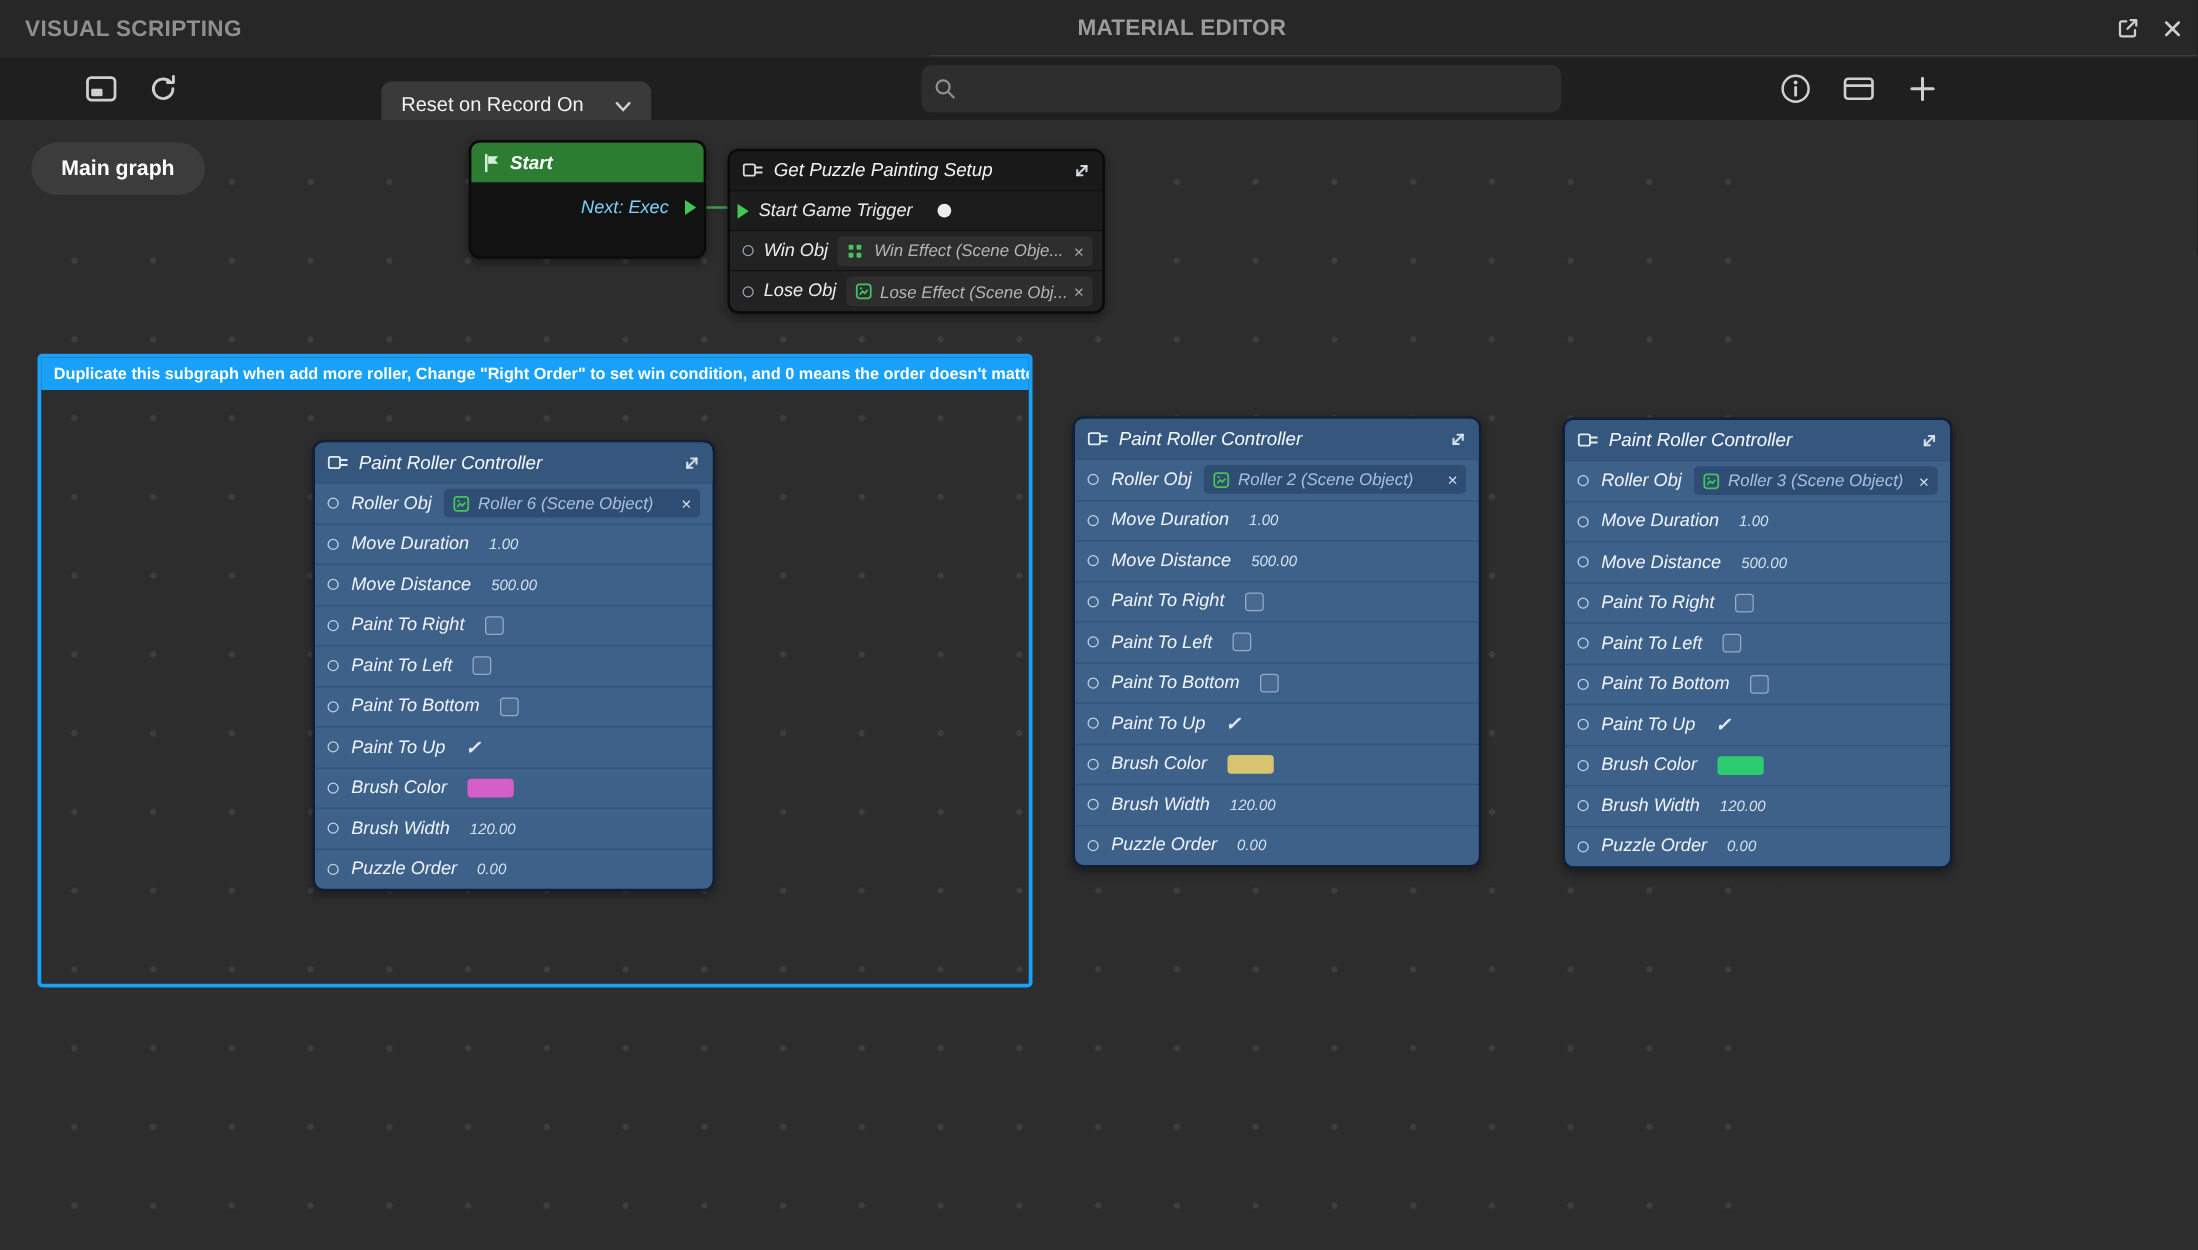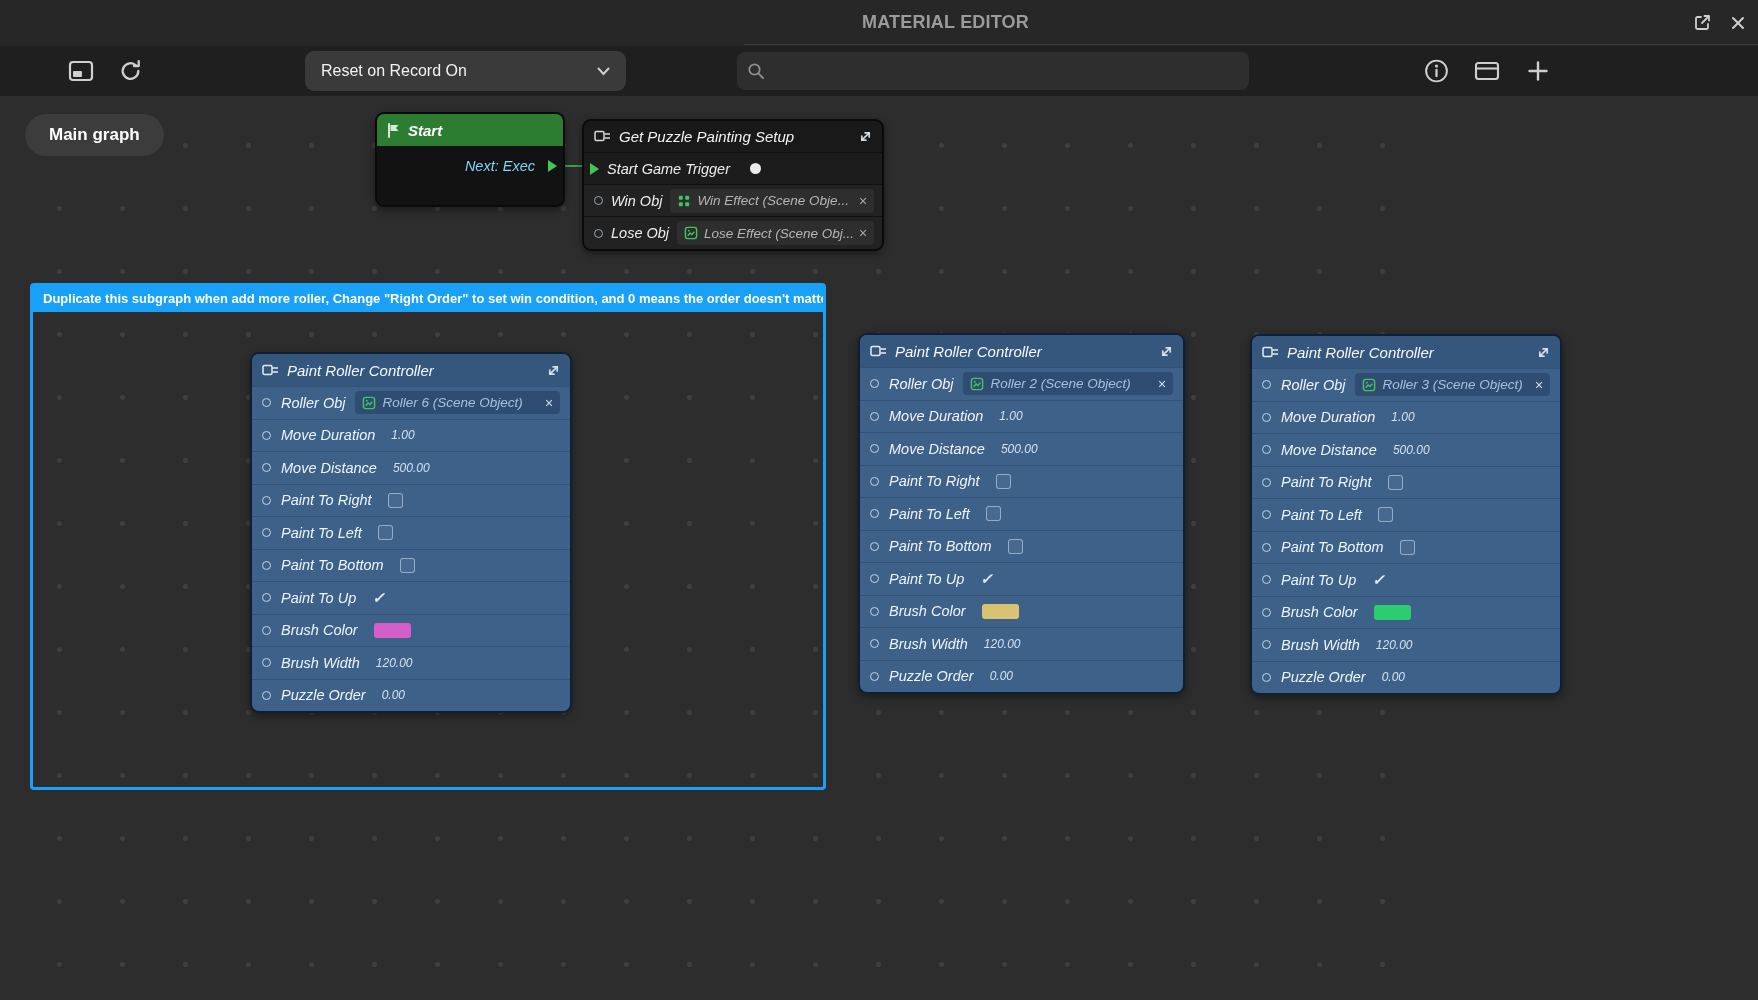--- a/index.html
+++ b/index.html
@@ -14,22 +14,22 @@
   .vs-title { position:absolute; left:20px; top:0; line-height:46px; font-size:18px; font-weight:700; color:#8f8f8f; letter-spacing:.3px; }
   .me-header { position:absolute; left:744px; right:0; top:0; height:45px; border-bottom:1px solid #3c3c3c; }
   .me-title { position:absolute; left:118px; top:0; line-height:45px; font-size:18px; font-weight:700; color:#9b9b9b; letter-spacing:.2px; }
   .me-icons { position:absolute; right:10px; top:0; height:45px; display:flex; align-items:center; gap:14px; }
   .ico-btn { display:inline-flex; align-items:center; justify-content:center; cursor:pointer; background:none; border:none; padding:2px; }
   
   .toolbar { position:absolute; left:0; top:46px; width:100%; height:50px; background:#1f1f1f; }
   .tb-abs { position:absolute; top:50%; transform:translateY(-50%); }
   .hamburger { left:18px; display:flex; flex-direction:column; gap:5px; width:27px; }
   .hamburger i { display:block; height:3px; background:#cfcfcf; border-radius:2px; }
-  .dropdown { left:305px; width:321px; height:40px; background:#3a3a3a; border:none; border-radius:9px;
-    display:flex; align-items:center; justify-content:space-between; padding:0 16px; cursor:pointer; }
+  .dropdown { left:305px; width:216px; height:40px; background:#3a3a3a; border:none; border-radius:9px;
+    display:flex; align-items:center; justify-content:space-between; padding:0 16px; cursor:pointer;margin-top:14px; }
   .dropdown span { color:#f2f2f2; font-size:16px; font-family:"Liberation Sans", sans-serif; }
   .search-wrap { left:737px; width:512px; height:38px; background:#2e2e2e; border-radius:8px; display:flex; align-items:center; padding:0 10px; gap:8px; }
   .search-wrap input { flex:1; background:transparent; border:none; outline:none; color:#e6e6e6; font-size:16px; font-family:"Liberation Sans", sans-serif; }
   .search-wrap input::placeholder { color:#8f8f8f; }
   
   .canvas { position:absolute; left:0; top:96px; width:1425px; height:904px;
     background-color:#2d2d2d;
     background-image: radial-gradient(circle, #3e3e3e 2.2px, transparent 2.9px);
     background-size: 63px 63px; background-position: 28px 18px; }
   .graph-pill { position:absolute; left:25px; top:18px; height:42px; padding:0 24px; background:#3c3c3c; border-radius:21px;
@@ -43,21 +43,21 @@
   .start-node { position:absolute; left:375px; top:16px; width:190px; height:95px; }
   .start-header { background:#2c7c31; color:#ffffff; font-weight:600; }
   .start-body { background:#121212; height:100%; }
   .start-row { position:relative; height:40px; display:flex; align-items:center; justify-content:flex-end; padding-right:28px; color:#7dd3fc; font-size:14.5px; }
   .tri { width:0; height:0; border-top:6px solid transparent; border-bottom:6px solid transparent; flex-shrink:0; }
   .tri-out { position:absolute; right:6px; top:50%; transform:translateY(-50%); }
   .conn-line { position:absolute; left:556px; top:69px; width:42px; height:2px; background:#3ba24b; }
   
   .setup-node { position:absolute; left:582px; top:23px; width:302px; }
   .setup-header { background:#191919; color:#f2f2f2; border-bottom:1px solid #101010; }
-  .setup-row { height:32px; display:flex; align-items:center; gap:8px; padding:0 8px 0 10px; background:#222222; border-bottom:1px solid #101010; color:#ececec; font-size:14.5px; }
+  .setup-row { height:32px; display:flex; align-items:center; gap:8px; padding:0 8px 0 10px; background:#222222; border-bottom:1px solid #101010; color:#ececec; font-size:14.5px;text-align:center; }
   .setup-row:last-child { border-bottom:none; }
   .row-trigger { background:#1c1c1c; padding-left:6px; }
   .toggle-dot { width:11px; height:11px; background:#ececec; border-radius:50%; margin-left:12px; }
   .port { width:9px; height:9px; border:1.6px solid #9aa7b8; border-radius:50%; flex-shrink:0; background:transparent; }
   .chip { flex:1; min-width:0; height:24px; background:#2e2e2e; border-radius:4px; display:flex; align-items:center; gap:6px; padding:0 7px; color:#b5b5b5; font-size:13.5px; }
   .chip-text { white-space:nowrap; overflow:hidden; flex:1; }
   .chip-x { margin-left:auto; color:#a8a8a8; font-size:14px; cursor:pointer; line-height:1; }
   
   .selection { position:absolute; left:30px; top:187px; width:796px; height:507px; border:3px solid #19a0f8; border-radius:4px; }
   .sel-comment { height:26px; background:#19a0f8; color:#ffffff; font-size:13px; font-weight:600; line-height:26px; padding:0 10px; white-space:nowrap; overflow:hidden; }
@@ -80,20 +80,21 @@
   .blue-chip .chip-x { color:#cfdff0; }
   .node-icon { display:inline-flex; flex-shrink:0; }
   svg { display:block; }
 </style>
 </head>
 <body>
 
 <div class="page">
 
   <div class="topbar">
+    <div class="vs-title">VISUAL SCRIPTING</div>
     <div class="me-header">
       <div class="me-title">MATERIAL EDITOR</div>
       <div class="me-icons">
         <button class="ico-btn">
           <svg width="20" height="20" viewBox="0 0 20 20" fill="none" stroke="#cfcfcf" stroke-width="1.8" stroke-linecap="round" stroke-linejoin="round">
             <path d="M9 4 H5.5 A1.5 1.5 0 0 0 4 5.5 V14.5 A1.5 1.5 0 0 0 5.5 16 H14.5 A1.5 1.5 0 0 0 16 14.5 V11"></path>
             <polyline points="12.5,3 17,3 17,7.5"></polyline>
             <line x1="10" y1="10" x2="16.5" y2="3.5"></line>
           </svg>
         </button>

